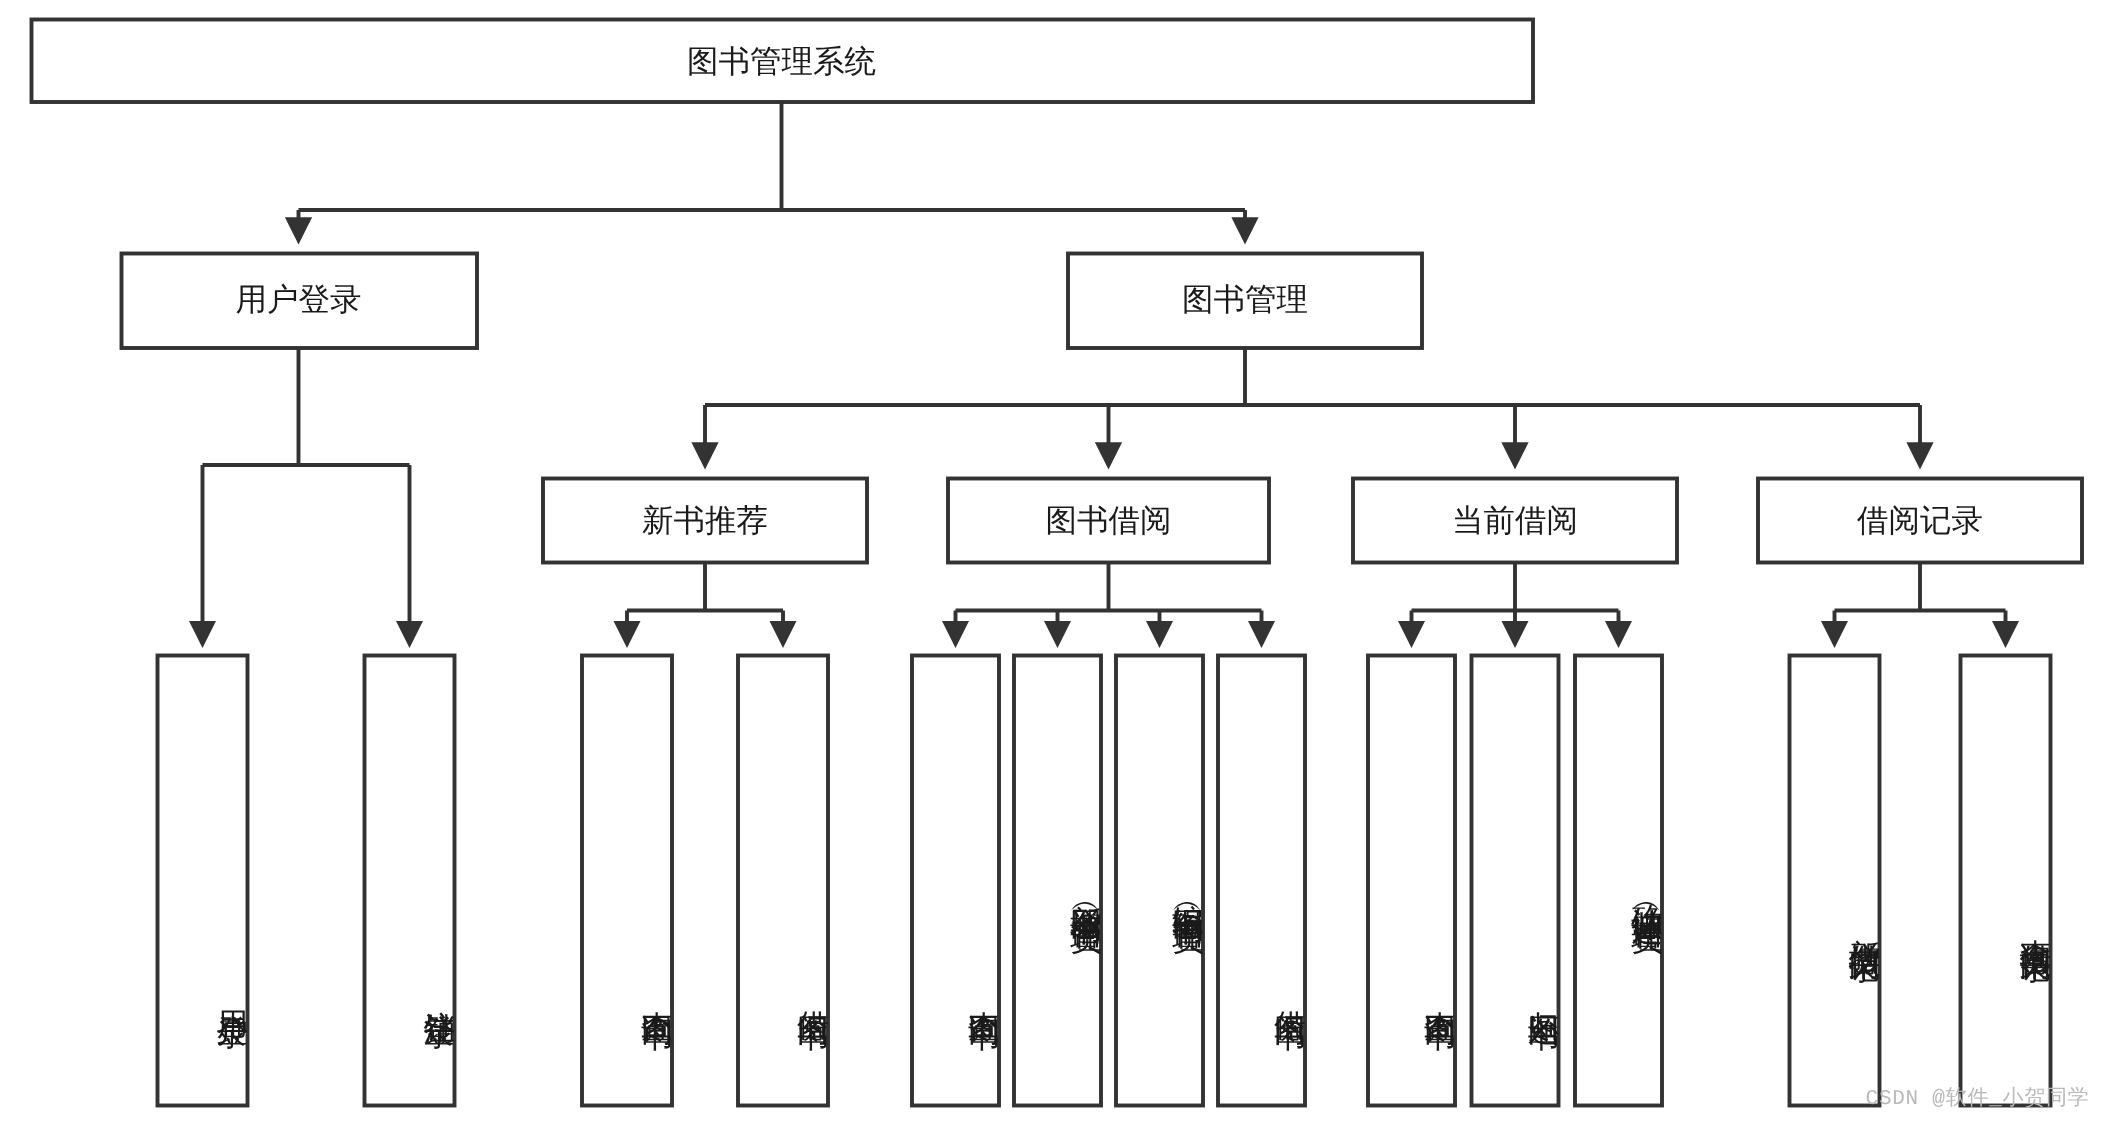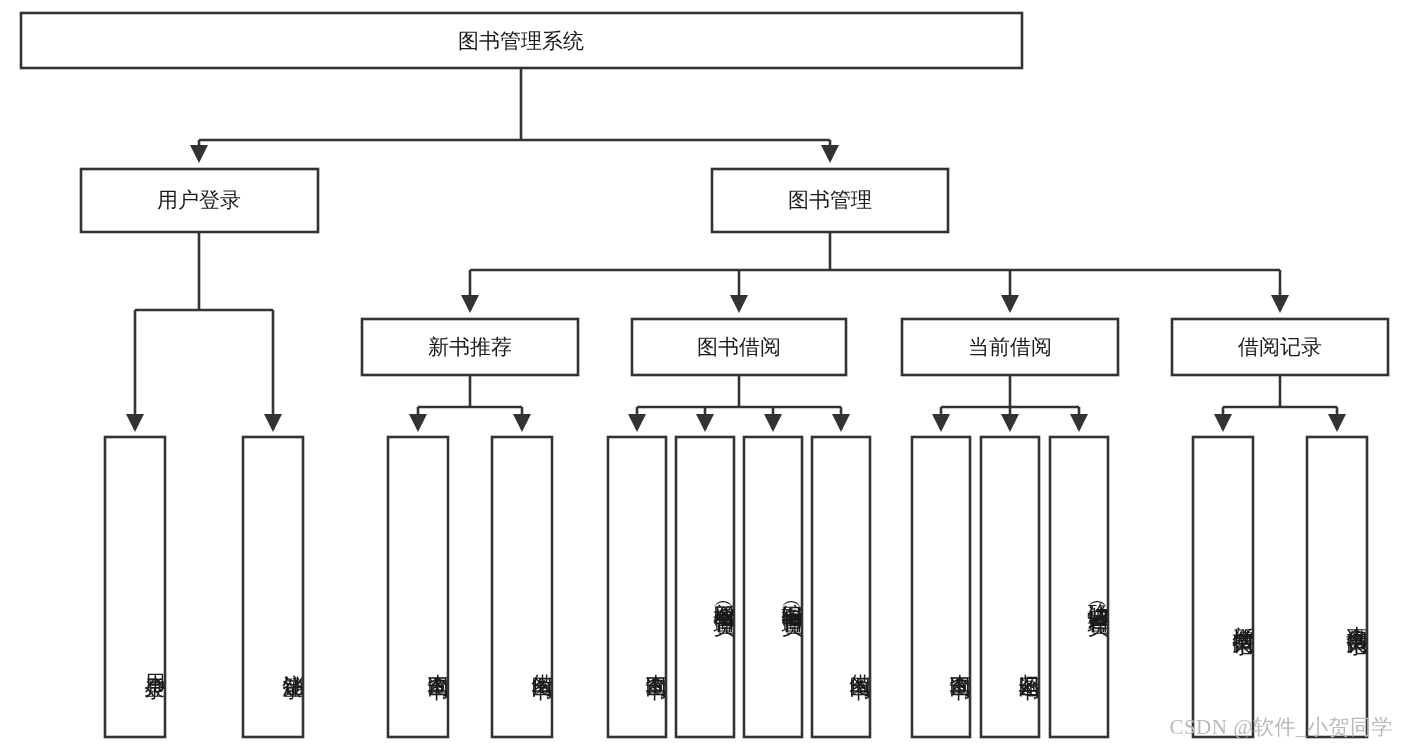--- a/index.html
+++ b/index.html
@@ -56,22 +56,22 @@
     display: flex;
     align-items: flex-start;
     justify-content: center;
     white-space: nowrap;
     pointer-events: none;
   }
   .watermark {
     position: absolute;
     right: 12px;
     bottom: 6px;
-    font-family: Liberation Serif, serif;
-    font-size: 21px;
+    font-family: Liberation Mono, monospace;
+    font-size: 14px;
     color: #b9b9b9;
     letter-spacing: 0.5px;
     white-space: nowrap;
     user-select: none;
   }
 </style>
 </head>
 <body>
 
 <div id="diagram-root">

